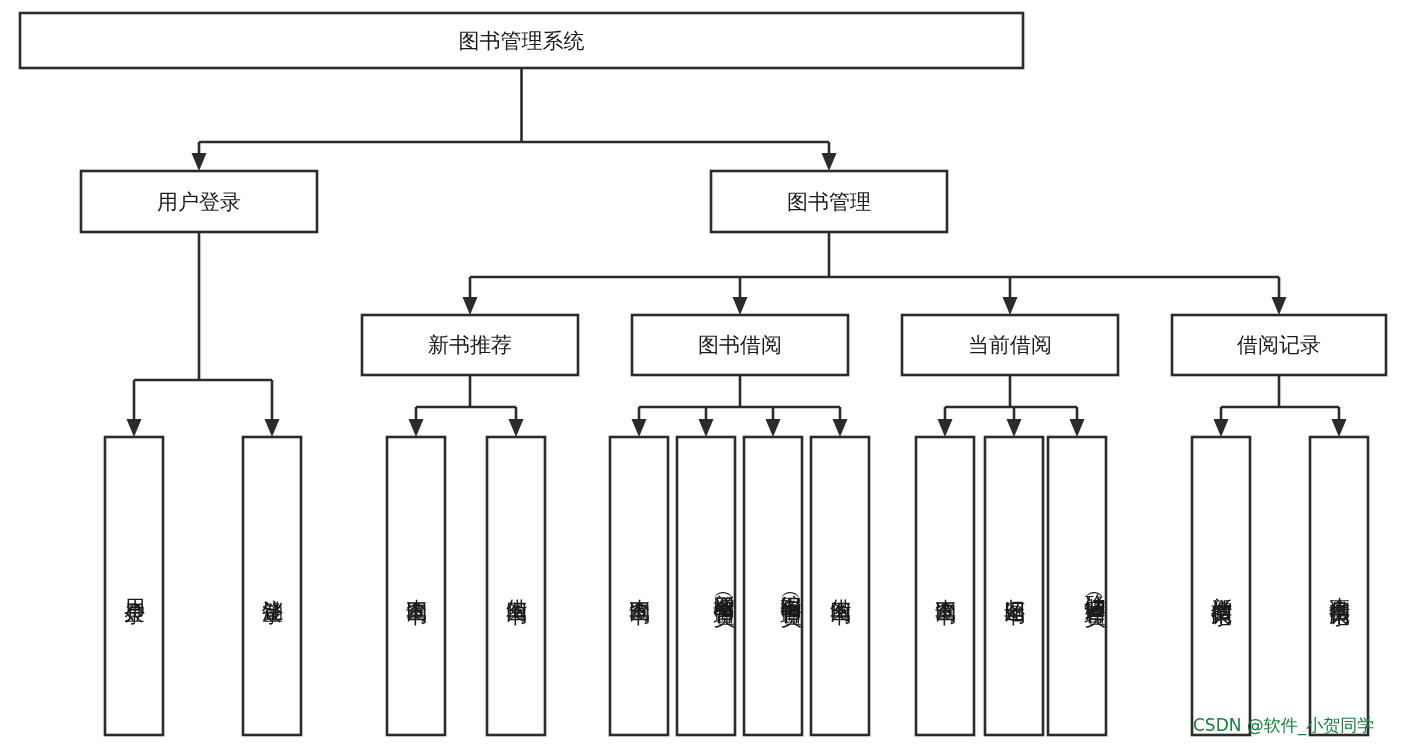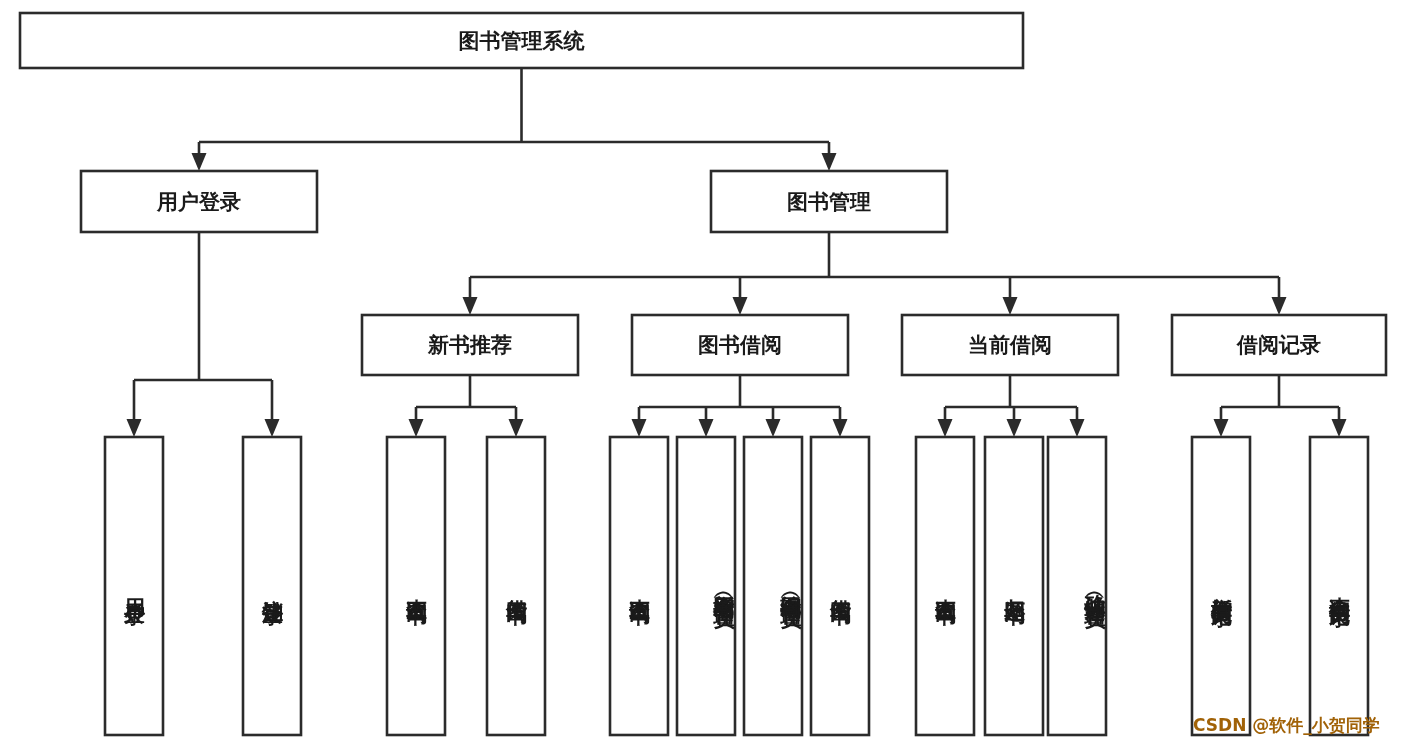--- a/index.html
+++ b/index.html
@@ -12,21 +12,20 @@
     width: 1405px;
     height: 747px;
     overflow: hidden;
     font-family: "DejaVu Sans", "Liberation Sans", sans-serif;
   }
   #diagram-root {
     position: relative;
     width: 1405px;
     height: 709px;
     background: #ffffff;
-    font-weight: bold;
   }
   svg.diagram-canvas {
     position: absolute;
     left: 0;
     top: 0;
     width: 1405px;
     height: 747px;
   }
   .node-box {
     fill: #ffffff;
@@ -62,21 +61,21 @@
     display: flex;
     justify-content: center;
     pointer-events: none;
   }
   .watermark {
     position: absolute;
     left: 1193px;
     top: 714px;
     font-family: "DejaVu Sans", "Liberation Sans", sans-serif;
     font-size: 17px;
-    color: #a16207;
+    color: #15803d;
     white-space: nowrap;
   }
 </style>
 </head>
 <body>
 
 <div id="diagram-root">
 
   <svg class="diagram-canvas" id="diagram-svg" viewBox="0 0 1405 747" xmlns="http://www.w3.org/2000/svg">
       <line x1="521.5" y1="68" x2="521.5" y2="142" class="connector"></line>

